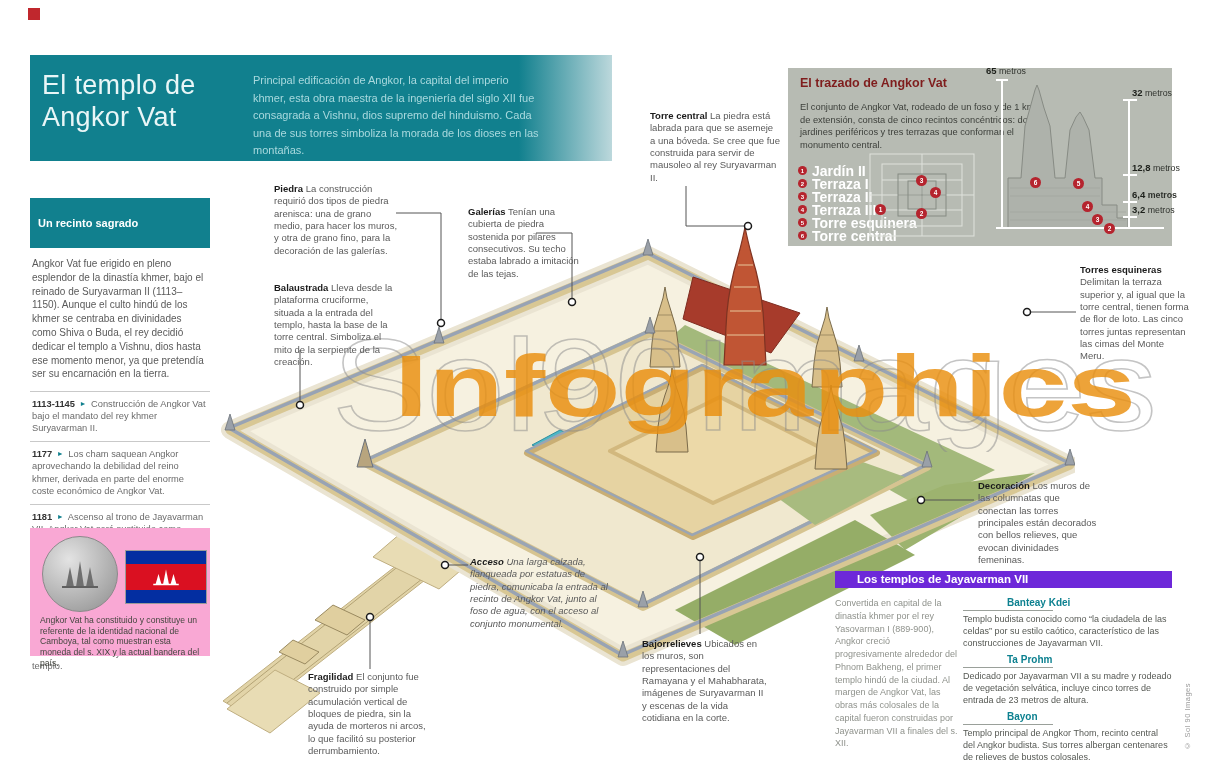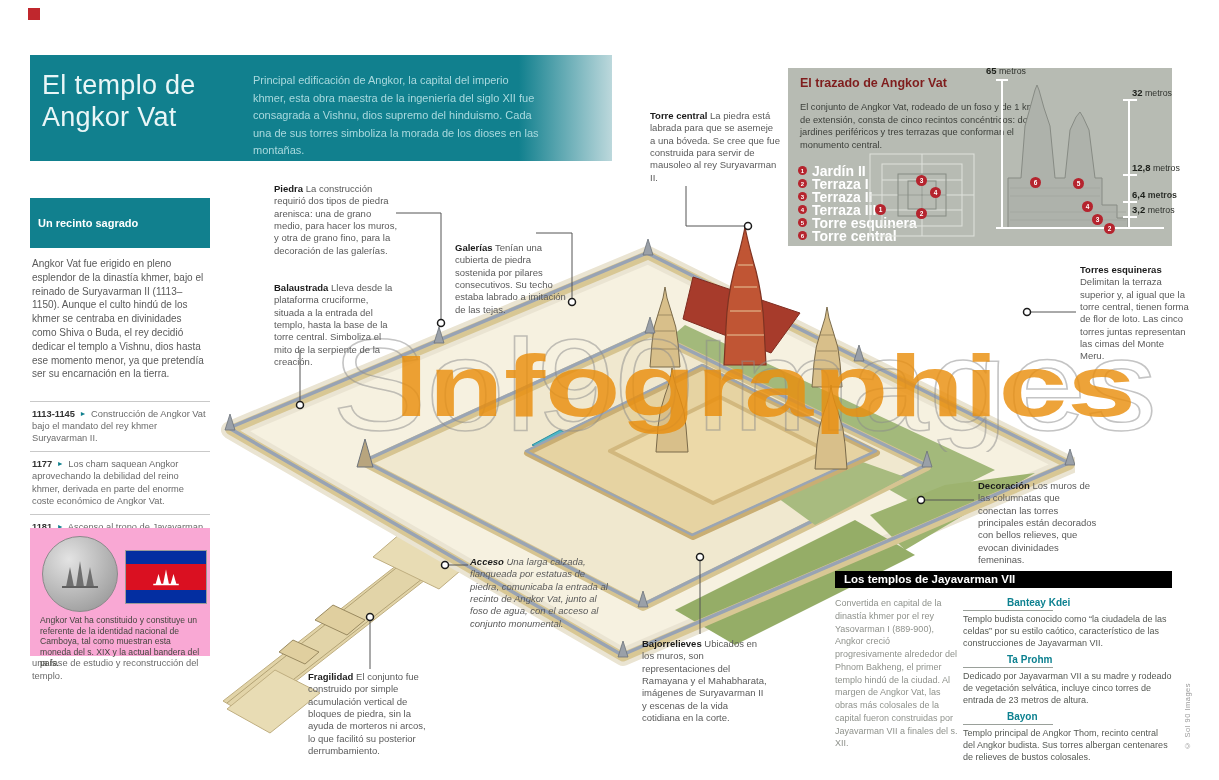--- a/index.html
+++ b/index.html
@@ -7,21 +7,21 @@
   .abs{position:absolute;}
   .page{position:absolute;inset:0;background:#fff;}
   .red-mark{left:28px;top:8px;width:12px;height:12px;background:#c0272d;}
   
   .header{left:30px;top:55px;width:582px;height:106px;background:linear-gradient(90deg,#11808e 0%,#11808e 84%,#bcd8dc 100%);}
   .title{left:12px;top:14px;font-size:27px;line-height:1.2;color:#e9f6f7;font-weight:400;letter-spacing:.3px;}
   .intro{left:223px;top:17px;width:288px;font-size:11px;line-height:1.6;color:#a9d9de;}
   
   .sidebar{left:30px;top:198px;width:180px;}
   .tealbar{background:#11808e;color:#fff;font-weight:bold;font-size:11px;padding:19px 8px;}
-  .side-para{font-size:10px;line-height:1.38;color:#5a5a5a;margin:9px 2px 20px 2px;}
+  .side-para{font-size:10px;line-height:1.38;color:#5a5a5a;margin:9px 2px 10px 2px;}
   .tl{font-size:9.3px;line-height:1.3;color:#6b6b6b;padding:6px 2px 7px 2px;border-top:1px solid #c9c9c9;}
   .tl:first-of-type{border-top:none;}
   .yr{font-weight:bold;color:#333;}
   .arr{color:#11808e;font-size:7px;vertical-align:1px;padding:0 2px;}
   
   .flagbox{left:30px;top:528px;width:180px;height:128px;background:#f9a8d4;}
   .coin{left:12px;top:8px;width:74px;height:74px;border-radius:50%;background:radial-gradient(circle at 35% 30%,#e3e3e3,#a7a7a7 70%,#8c8c8c);border:1px solid #8a8a8a;display:flex;align-items:center;justify-content:center;}
   .flag{left:95px;top:22px;width:80px;height:52px;display:flex;flex-direction:column;border:1px solid #9a9a9a;}
   .flag .b{height:25%;background:#032ea1;} .flag .r{height:50%;background:#da1021;display:flex;align-items:center;justify-content:center;}
   .flag-cap{left:10px;top:87px;width:162px;font-size:8.6px;line-height:1.25;color:#44463f;}
@@ -34,21 +34,21 @@
   .rdot{width:9px;height:9px;border-radius:50%;background:#b5242e;color:#fff;font-size:6px;font-weight:bold;display:flex;align-items:center;justify-content:center;flex:0 0 9px;}
   .leg-lab{font-size:14px;font-weight:bold;color:#fff;margin-left:5px;}
   .rdot.abs{position:absolute;width:11px;height:11px;font-size:6.5px;flex:none;}
   .hlab{position:absolute;font-size:8.8px;color:#2f322d;white-space:nowrap;}
   .hlab b{font-size:9.5px;color:#1d201b;}
   
   .co{position:absolute;font-size:9.5px;line-height:1.3;color:#5a5a5a;z-index:6;}
   .cot{font-weight:bold;color:#1b1b1b;}
   .cot.blk{display:block;}
   
-  .jy-bar{left:835px;top:571px;width:337px;height:17px;background:#000000;color:#fff;font-weight:bold;font-size:11.5px;line-height:17px;padding-left:9px;box-sizing:border-box;}
+  .jy-bar{left:835px;top:571px;width:337px;height:17px;background:#6d28d9;color:#fff;font-weight:bold;font-size:11.5px;line-height:17px;padding-left:22px;box-sizing:border-box;}
   .jy-intro{left:835px;top:597px;width:124px;font-size:9px;line-height:1.42;color:#8f928c;}
   .jy-col{left:963px;top:593px;width:209px;}
   .jy-name{color:#0d8190;font-weight:bold;font-size:10px;padding-top:4px;margin-left:44px;}
   .jy-rule{width:90px;border-bottom:1px solid #9aa09a;margin:2px 0 3px 0;}
   .jy-txt{font-size:9px;line-height:1.33;color:#55585?;color:#565954;}
   .vert-c{left:1183px;top:683px;writing-mode:vertical-rl;transform:rotate(180deg);font-size:7.5px;color:#9a9a9a;letter-spacing:.5px;}
   svg text{font-family:"Liberation Sans",sans-serif;}
   .z1{z-index:1}.z2{z-index:2}.z3{z-index:3}.z5{z-index:5}
 </style>
 </head>
@@ -263,21 +263,21 @@
     <div class="hlab" style="left:344px;top:136px;"><b>3,2</b> <span>metros</span></div>
     <span class="rdot abs" style="left:242px;top:109px;">6</span>
     <span class="rdot abs" style="left:285px;top:110px;">5</span>
     <span class="rdot abs" style="left:294px;top:133px;">4</span>
     <span class="rdot abs" style="left:304px;top:146px;">3</span>
     <span class="rdot abs" style="left:316px;top:155px;">2</span>
   </div>
 
   <div class="co" style="left:650px;top:110px;width:130px;"><span class="cot">Torre central</span> <span>La piedra está labrada para que se asemeje a una bóveda. Se cree que fue construida para servir de mausoleo al rey Suryavarman II.</span></div>
   <div class="co" style="left:274px;top:183px;width:124px;"><span class="cot">Piedra</span> <span>La construcción requirió dos tipos de piedra arenisca: una de grano medio, para hacer los muros, y otra de grano fino, para la decoración de las galerías.</span></div>
-  <div class="co" style="left:455px;top:206px;width:118px;margin-top:36px;"><span class="cot">Galerías</span> <span>Tenían una cubierta de piedra sostenida por pilares consecutivos. Su techo estaba labrado a imitación de las tejas.</span></div>
+  <div class="co" style="left:468px;top:206px;width:118px;"><span class="cot">Galerías</span> <span>Tenían una cubierta de piedra sostenida por pilares consecutivos. Su techo estaba labrado a imitación de las tejas.</span></div>
   <div class="co" style="left:274px;top:282px;width:124px;"><span class="cot">Balaustrada</span> <span>Lleva desde la plataforma cruciforme, situada a la entrada del templo, hasta la base de la torre central. Simboliza el mito de la serpiente de la creación.</span></div>
   <div class="co" style="left:470px;top:556px;width:140px;font-style:italic;"><span class="cot">Acceso</span> <span>Una larga calzada, flanqueada por estatuas de piedra, comunicaba la entrada al recinto de Angkor Vat, junto al foso de agua, con el acceso al conjunto monumental.</span></div>
   <div class="co" style="left:642px;top:638px;width:126px;"><span class="cot">Bajorrelieves</span> <span>Ubicados en los muros, son representaciones del Ramayana y el Mahabharata, imágenes de Suryavarman II y escenas de la vida cotidiana en la corte.</span></div>
   <div class="co" style="left:308px;top:671px;width:124px;"><span class="cot">Fragilidad</span> <span>El conjunto fue construido por simple acumulación vertical de bloques de piedra, sin la ayuda de morteros ni arcos, lo que facilitó su posterior derrumbamiento.</span></div>
   <div class="co" style="left:1080px;top:264px;width:110px;"><span class="cot blk">Torres esquineras</span><span>Delimitan la terraza superior y, al igual que la torre central, tienen forma de flor de loto. Las cinco torres juntas representan las cimas del Monte Meru.</span></div>
   <div class="co" style="left:978px;top:480px;width:120px;"><span class="cot">Decoración</span> <span>Los muros de las columnatas que conectan las torres principales están decorados con bellos relieves, que evocan divinidades femeninas.</span></div>
 
   <div class="abs jy-bar z5">Los templos de Jayavarman VII</div>
   <div class="abs jy-intro z5">Convertida en capital de la dinastía khmer por el rey Yasovarman I (889-900), Angkor creció progresivamente alrededor del Phnom Bakheng, el primer templo hindú de la ciudad. Al margen de Angkor Vat, las obras más colosales de la capital fueron construidas por Jayavarman VII a finales del s. XII.</div>
   <div class="abs jy-col z5">

